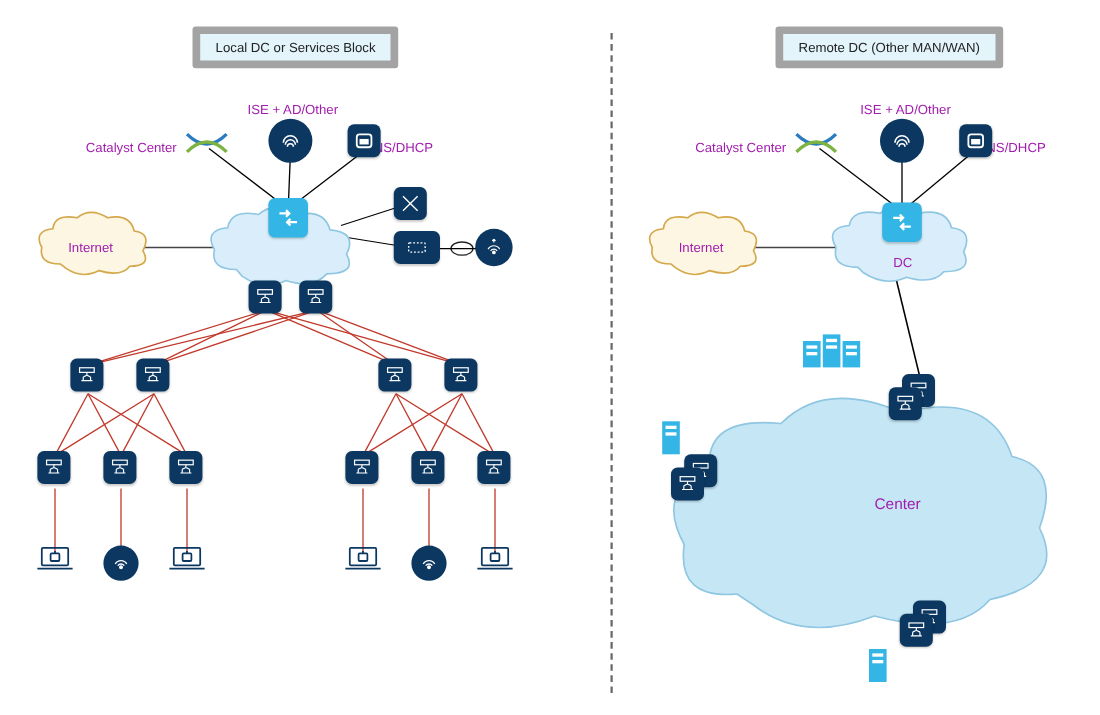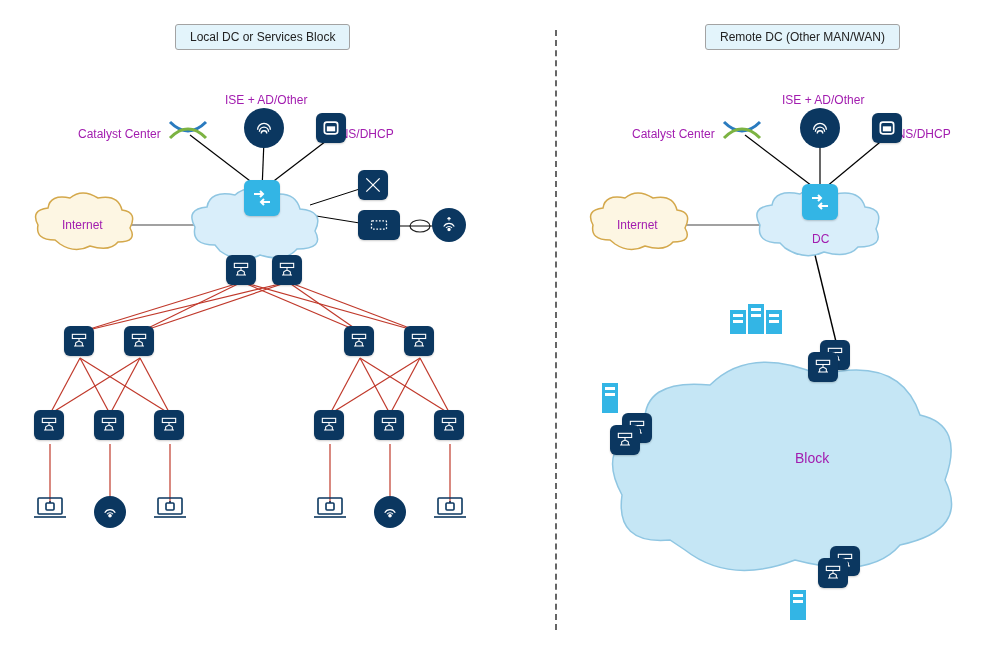--- a/index.html
+++ b/index.html
@@ -7,21 +7,21 @@
     font-family: Arial, Helvetica, sans-serif;
     background: #fff;
     width: 1000px;
     height: 650px;
     position: relative;
     overflow: hidden;
   }
   .title-box {
     position: absolute;
     background: #e3f4fb;
-    border: 1px solid #a3a3a3;
+    border: 7px solid #a3a3a3;
     border-radius: 3px;
     padding: 5px 14px;
     font-size: 12px;
     color: #222;
     text-align: right;
   }
   .lbl {
     position: absolute;
     font-size: 12px;
     color: #a21caf;
@@ -409,21 +409,21 @@
       <g stroke="#fff" stroke-width="2" fill="none">
     <path d="M4 8h8 M10 5l3 3-3 3"></path>
         <path d="M20 16h-8 M14 13l-3 3 3 3"></path>
   </g>
     </svg>
 </div>
 
 <svg class="cloud" style="left:600px; top:350px;" width="360" height="240">
   <path d="M70 190 Q15 195 22 145 Q-5 95 45 78 Q40 28 110 35 Q150 -5 220 25 Q300 5 320 65 Q365 75 345 130 Q370 180 300 195 Q270 230 195 210 Q130 235 85 200 Z" fill="#c5e6f5" stroke="#8fc6e2" stroke-width="1.5"></path>
 </svg>
-<div class="lbl" style="left:795px; top:450px; font-size:14px;">Block</div>
+<div class="lbl" style="left:795px; top:450px; font-size:14px;">Center</div>
 
 <div class="building" style="left:730px; top:310px;">
   <div class="bld"></div>
     <div class="bld tall" style="margin-top:-6px;"></div>
     <div class="bld"></div>
 </div>
 <div class="building" style="left:602px; top:383px;">
   <div class="bld tall"></div>
 </div>
 <div class="building" style="left:790px; top:590px;">

